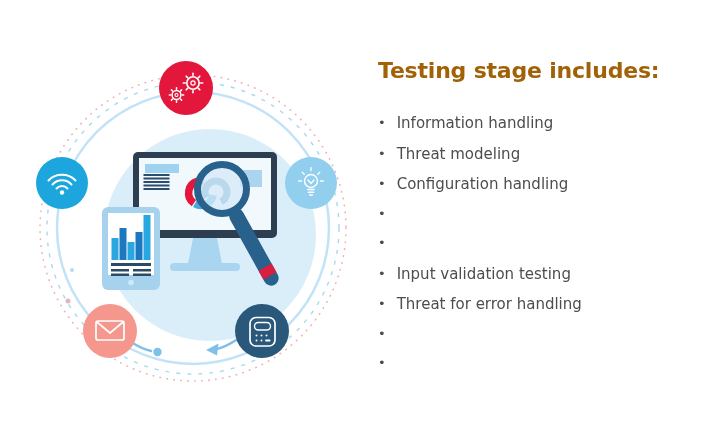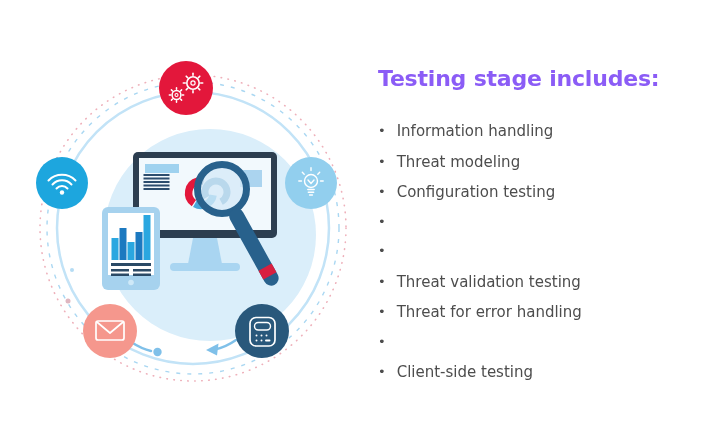--- a/index.html
+++ b/index.html
@@ -1,21 +1,21 @@
 <!DOCTYPE html>
 <html><head>
 <meta charset="utf-8">
 <style>
   html,body{margin:0;padding:0;background:#ffffff;}
   body{width:702px;height:439px;position:relative;overflow:hidden;
        font-family:"DejaVu Sans","Liberation Sans",sans-serif;}
   .stage{position:absolute;inset:0;}
   .illustration{position:absolute;left:0;top:0;width:365px;height:439px;}
   .content{position:absolute;left:378px;top:58px;width:310px;}
-  .title{font-size:22px;font-weight:bold;color:#8b5cf6;margin:8px 0 32px 0;letter-spacing:-0.2px;}
+  .title{font-size:22px;font-weight:bold;color:#a16207;margin:0 0 32px 0;letter-spacing:-0.2px;}
   ul.stages{list-style:none;margin:0;padding:0;}
   ul.stages li{display:flex;align-items:baseline;font-size:15px;color:#4d4d4d;
                line-height:16px;margin-bottom:13.5px;}
   ul.stages li .bullet{color:#4d4d4d;font-size:13px;margin-right:11px;position:relative;top:-1px;}
 </style>
 </head>
 <body>
 
 <div class="stage">
 
@@ -186,38 +186,37 @@
       <li>
           <span class="bullet">•</span>
           <span>Information handling</span>
         </li>
       <li>
           <span class="bullet">•</span>
           <span>Threat modeling</span>
         </li>
       <li>
           <span class="bullet">•</span>
-          <span>Configuration testing</span>
-        </li>
-      <li>
-          <span class="bullet">•</span>
-        </li>
-      <li>
-          <span class="bullet">•</span>
-        </li>
-      <li>
-          <span class="bullet">•</span>
-          <span>Threat validation testing</span>
+          <span>Configuration handling</span>
+        </li>
+      <li>
+          <span class="bullet">•</span>
+        </li>
+      <li>
+          <span class="bullet">•</span>
+        </li>
+      <li>
+          <span class="bullet">•</span>
+          <span>Input validation testing</span>
         </li>
       <li>
           <span class="bullet">•</span>
           <span>Threat for error handling</span>
         </li>
       <li>
           <span class="bullet">•</span>
         </li>
       <li>
           <span class="bullet">•</span>
-          <span>Client-side testing</span>
         </li>
     </ul>
   </div>
 </div>
 
 </body></html>

